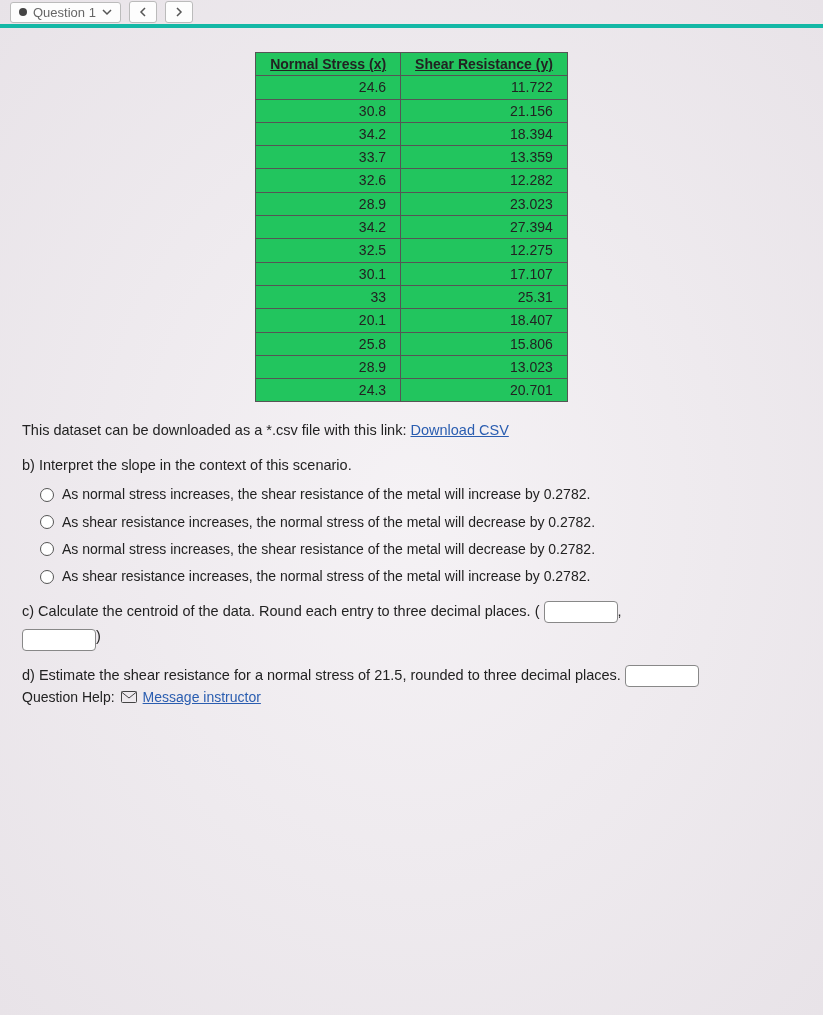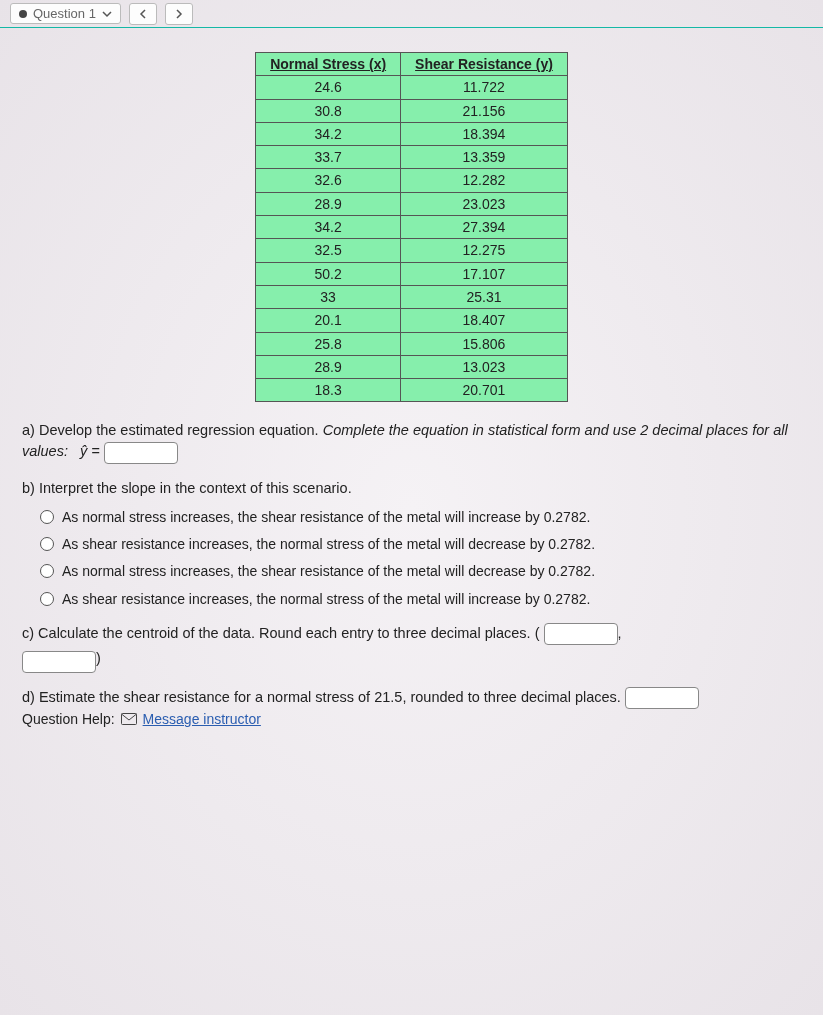--- a/index.html
+++ b/index.html
@@ -10,21 +10,21 @@
     height: 1015px;
     overflow: hidden;
     color: #222;
   }
   .topbar {
     height: 28px;
     display: flex;
     align-items: center;
     padding: 0 10px;
     gap: 8px;
-    border-bottom: 1px solid #14b8a6;
+    border-bottom: 4px solid #14b8a6;
   }
   .q-select {
     display: flex;
     align-items: center;
     gap: 6px;
     border: 1px solid #bbb;
     border-radius: 3px;
     padding: 2px 8px;
     background: #fdfdfd;
     font-size: 13px;
@@ -43,22 +43,22 @@
   .content { padding: 18px 22px 0 22px; font-size: 14.5px; line-height: 1.45; }
   .intro { margin-bottom: 14px; }
   table.data {
     margin: 6px auto 18px auto;
     border-collapse: collapse;
     font-size: 14px;
   }
   table.data th, table.data td {
     border: 1px solid #555;
     padding: 1px 14px;
-    text-align: center;
-    background: #86efac;
+    text-align: right;
+    background: #22c55e;
   }
   table.data th {
     font-weight: 700;
     text-decoration: underline;
     text-decoration-thickness: 1px;
   }
   .below { font-size: 14.5px; }
   .link { color: #2a5db0; text-decoration: underline; cursor: pointer; }
   .part { margin-top: 14px; }
   .italic { font-style: italic; }
@@ -140,53 +140,51 @@
         </tr>
         <tr>
           <td>34.2</td>
           <td>27.394</td>
         </tr>
         <tr>
           <td>32.5</td>
           <td>12.275</td>
         </tr>
         <tr>
-          <td>50.2</td>
+          <td>30.1</td>
           <td>17.107</td>
         </tr>
         <tr>
           <td>33</td>
           <td>25.31</td>
         </tr>
         <tr>
           <td>20.1</td>
           <td>18.407</td>
         </tr>
         <tr>
           <td>25.8</td>
           <td>15.806</td>
         </tr>
         <tr>
           <td>28.9</td>
           <td>13.023</td>
         </tr>
         <tr>
-          <td>18.3</td>
+          <td>24.3</td>
           <td>20.701</td>
         </tr>
       </tbody>
   </table>
 
-
-  <div class="part">
-    <span>a) Develop the estimated regression equation. </span>
-    <span class="italic">Complete the equation in statistical form and use 2 decimal places for all values:</span>
-    &nbsp;&nbsp;<span class="yhat">ŷ =</span>
-    <span class="inputbox"></span>
-  </div>
+  <div class="below">
+    <span>This dataset can be downloaded as a *.csv file with this link:  </span>
+    <span class="link">Download CSV</span>
+  </div>
+
 
   <div class="part">
     <div>b) Interpret the slope in the context of this scenario.</div>
     <div class="options" id="opts">
         <div class="opt">
           <span class="radio"></span>
           <span>As normal stress increases, the shear resistance of the metal will increase by 0.2782.</span>
         </div>
         <div class="opt">
           <span class="radio"></span>

